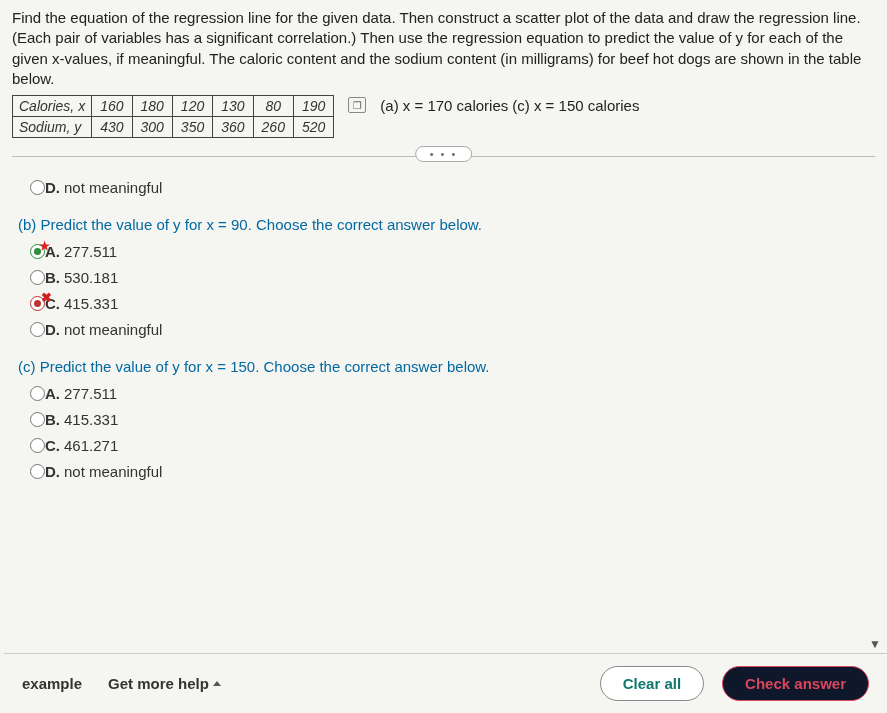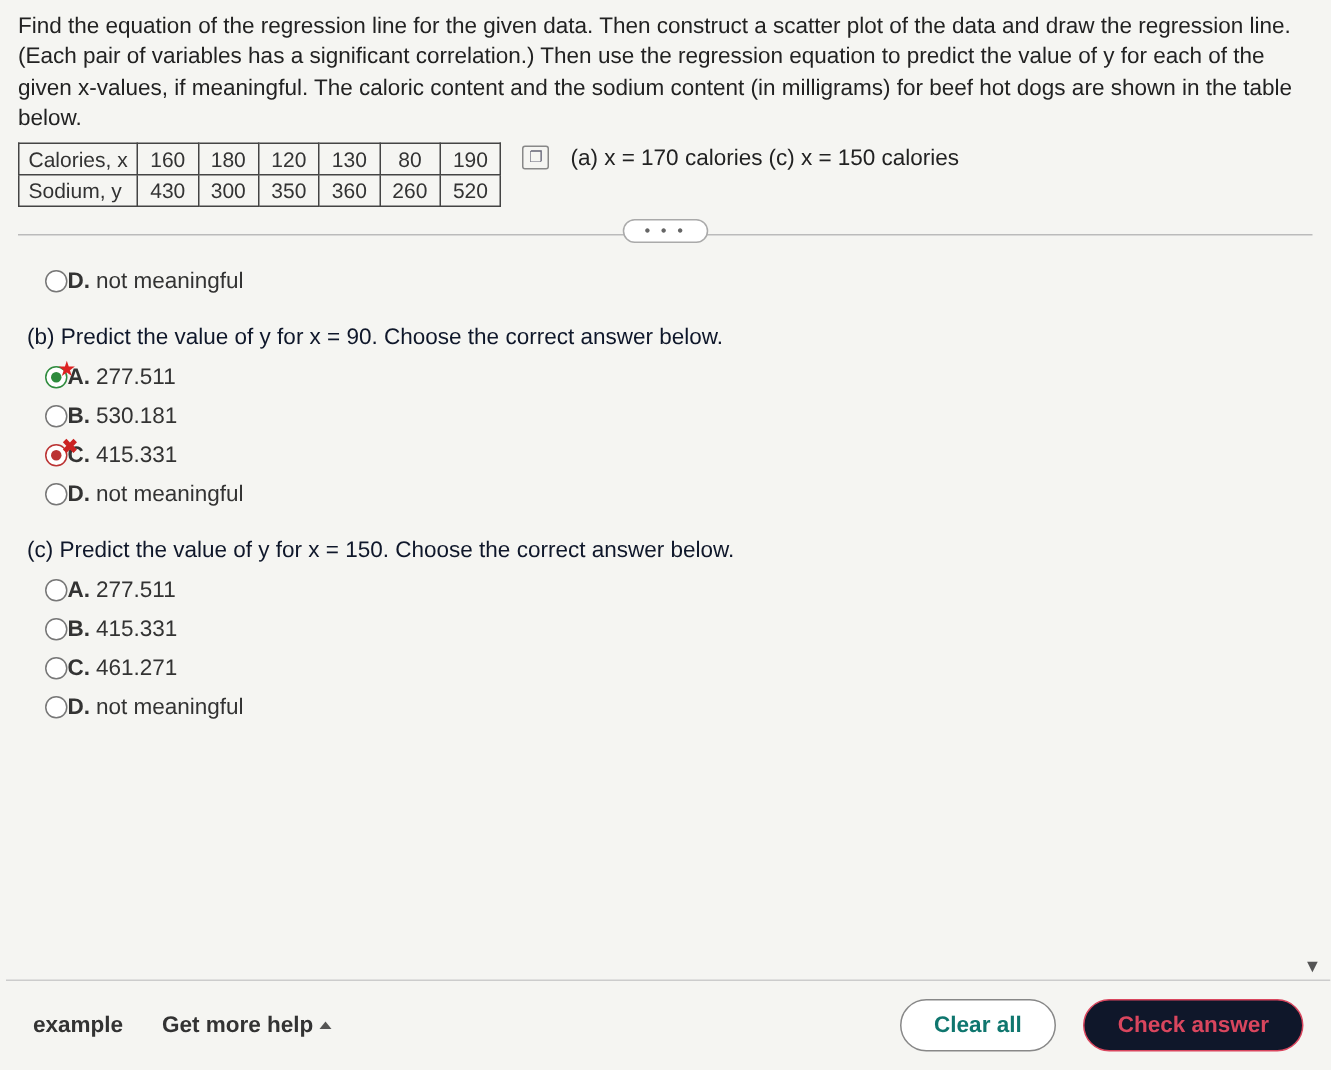--- a/index.html
+++ b/index.html
@@ -23,20 +23,21 @@
   }
   .data-row {
     display: flex;
     align-items: flex-start;
     gap: 14px;
     margin-bottom: 18px;
   }
   table.data {
     border-collapse: collapse;
     font-size: 14px;
+    font-style: italic;
   }
   table.data td, table.data th {
     border: 1px solid #444;
     padding: 2px 8px;
     text-align: center;
     font-weight: normal;
   }
   table.data th {
     text-align: left;
     padding: 2px 6px;
@@ -123,21 +124,21 @@
   .cross {
     position: absolute;
     top: -7px; right: -8px;
     color: #c22;
     font-size: 13px;
     font-weight: bold;
   }
   .opt-label { font-weight: bold; margin-right: 4px; }
   .sub-question {
     margin: 6px 0 10px 6px;
-    color: #0f172a;
+    color: #0369a1;
   }
   .footer {
     position: absolute;
     bottom: 0; left: 4px; right: 0;
     border-top: 1px solid #ccc;
     background: #f5f5f2;
     padding: 12px 18px;
     display: flex;
     align-items: center;
     justify-content: space-between;

